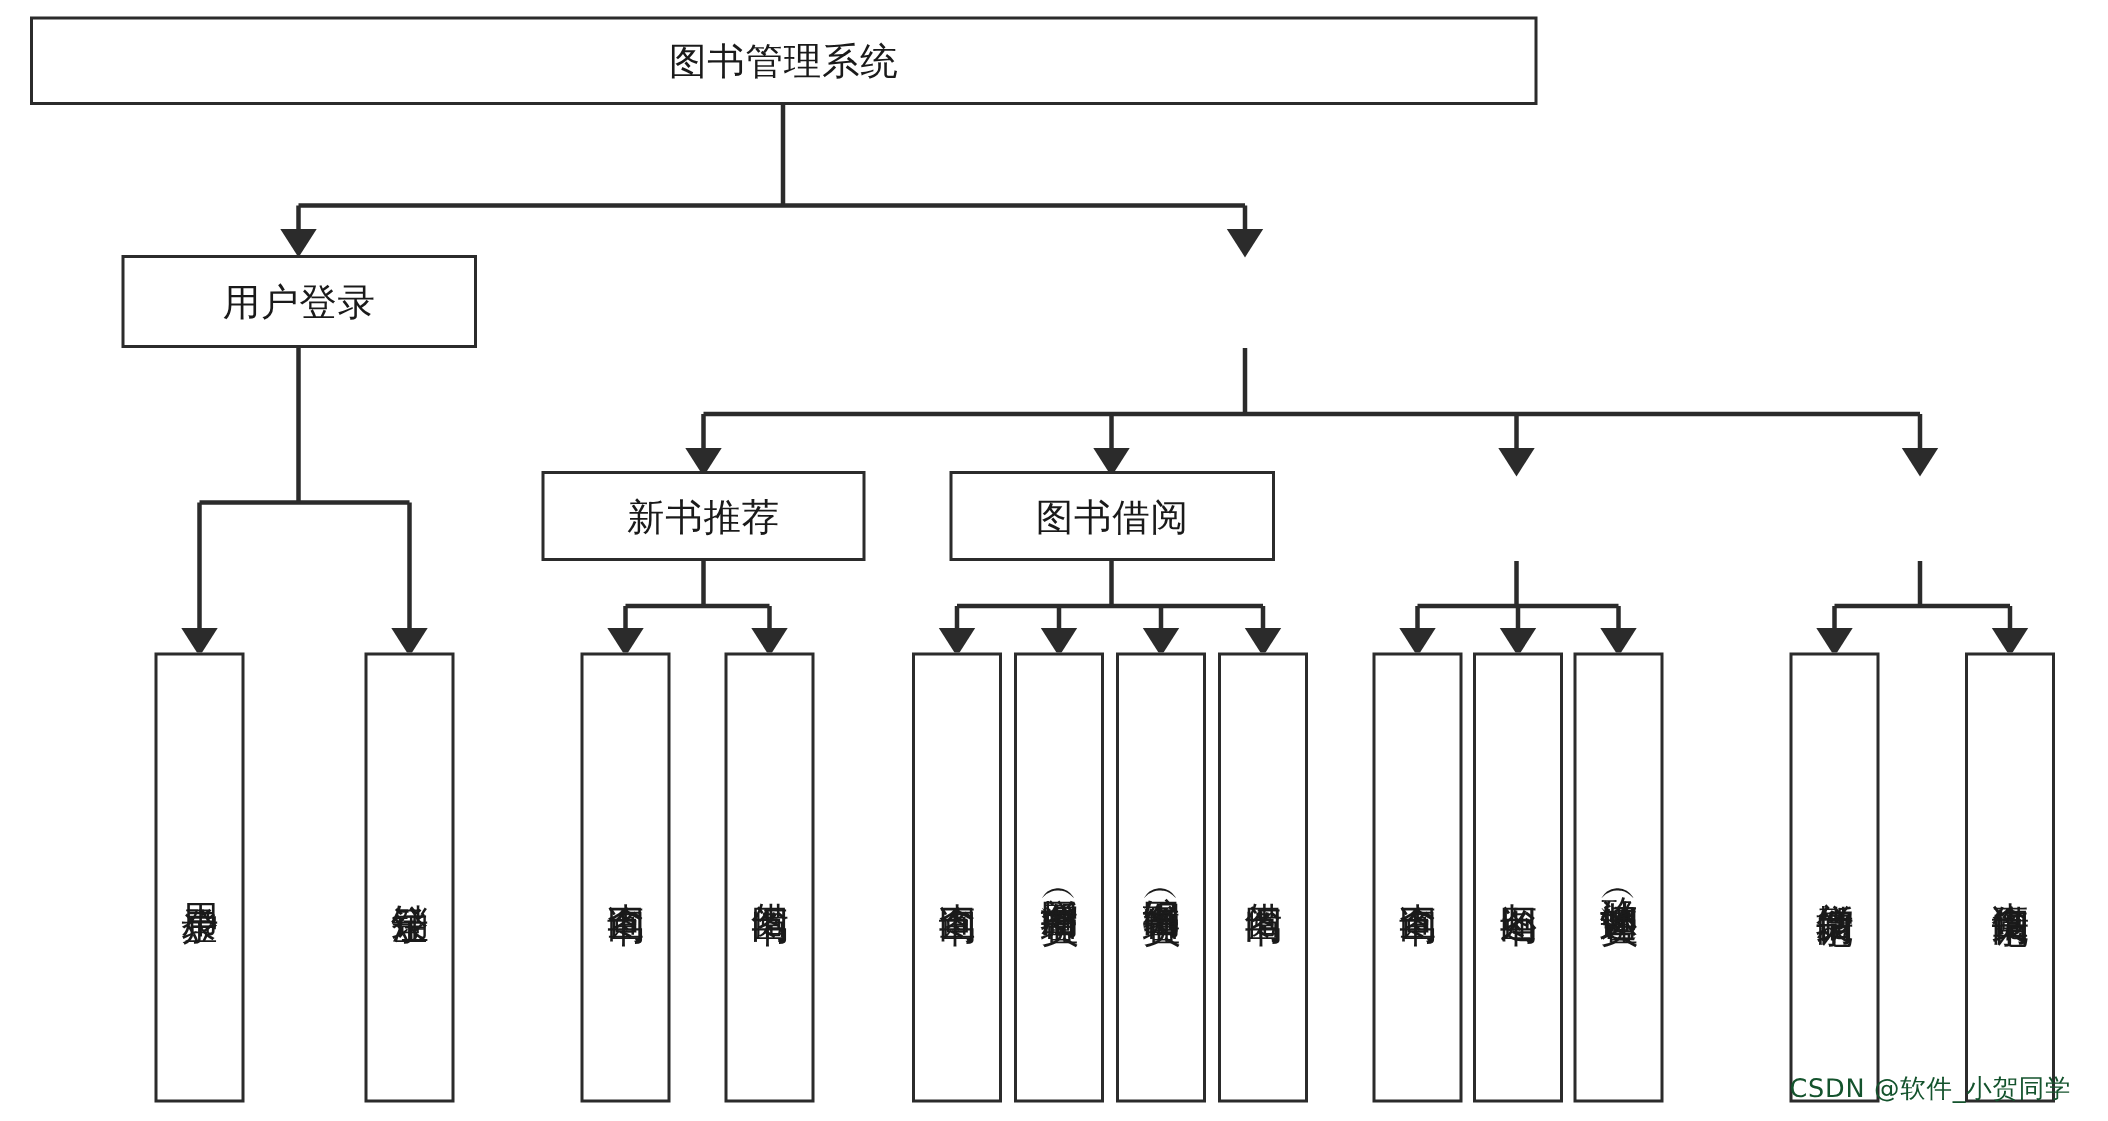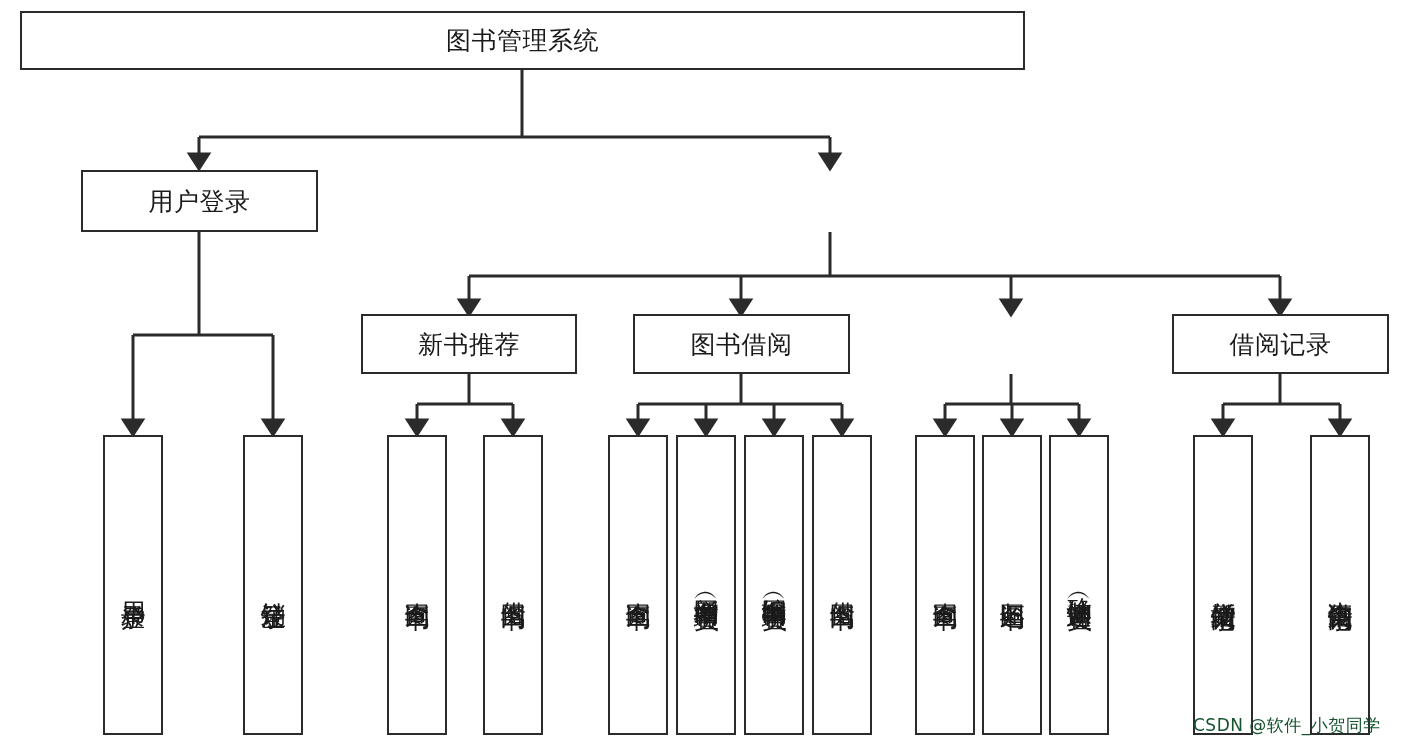--- a/index.html
+++ b/index.html
@@ -137,23 +137,20 @@
   <div class="node horiz" style="left:81px; top:170px; width:237px; height:62px;">
     <span class="node-label">用户登录</span>
   </div>
 
   <div class="node horiz" style="left:633px; top:314px; width:217px; height:60px;">
     <span class="node-label">图书借阅</span>
   </div>
   <div class="node horiz" style="left:361px; top:314px; width:216px; height:60px;">
     <span class="node-label">新书推荐</span>
   </div>
-  <div class="node horiz" style="left:1172px; top:314px; width:217px; height:60px;">
-    <span class="node-label">借阅记录</span>
-  </div>
 
   <div class="node vert" style="left:103px; top:435px; width:60px; height:300px;">
     <span class="node-label">用户登录</span>
   </div>
   <div class="node vert" style="left:243px; top:435px; width:60px; height:300px;">
     <span class="node-label">注销登录</span>
   </div>
 
   <div class="node vert" style="left:387px; top:435px; width:60px; height:300px;">
     <span class="node-label">查询图书</span>

